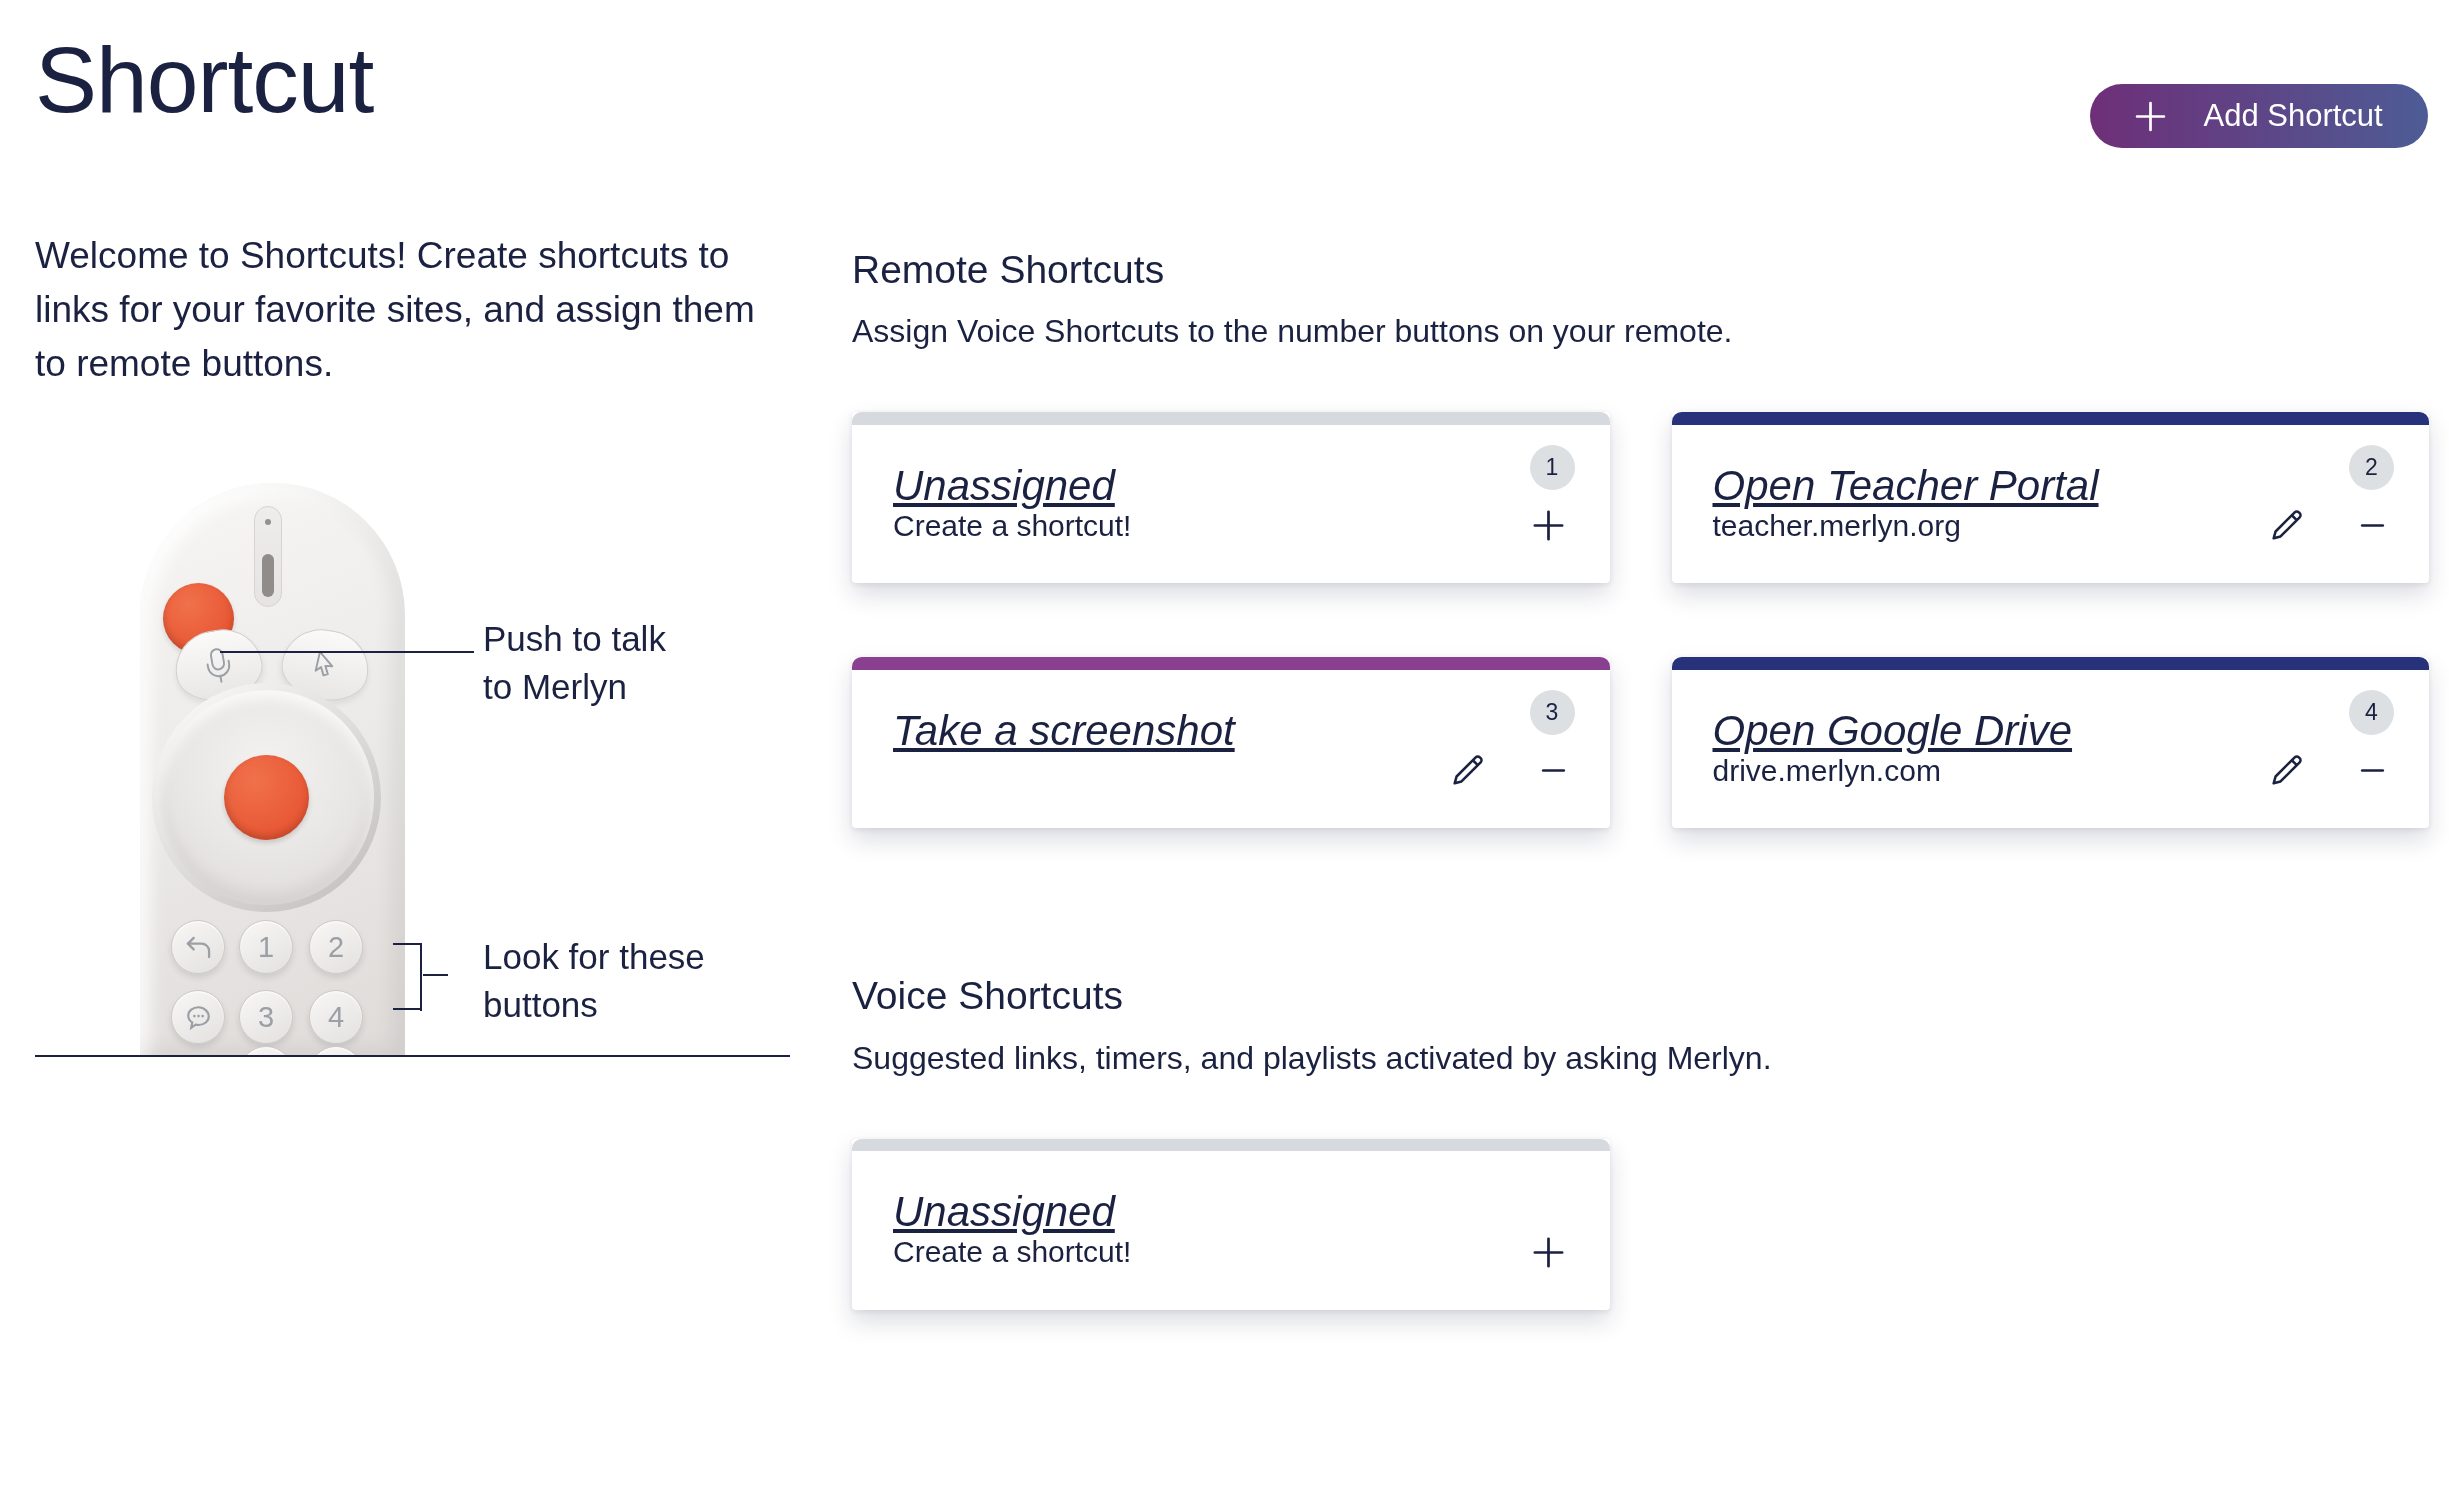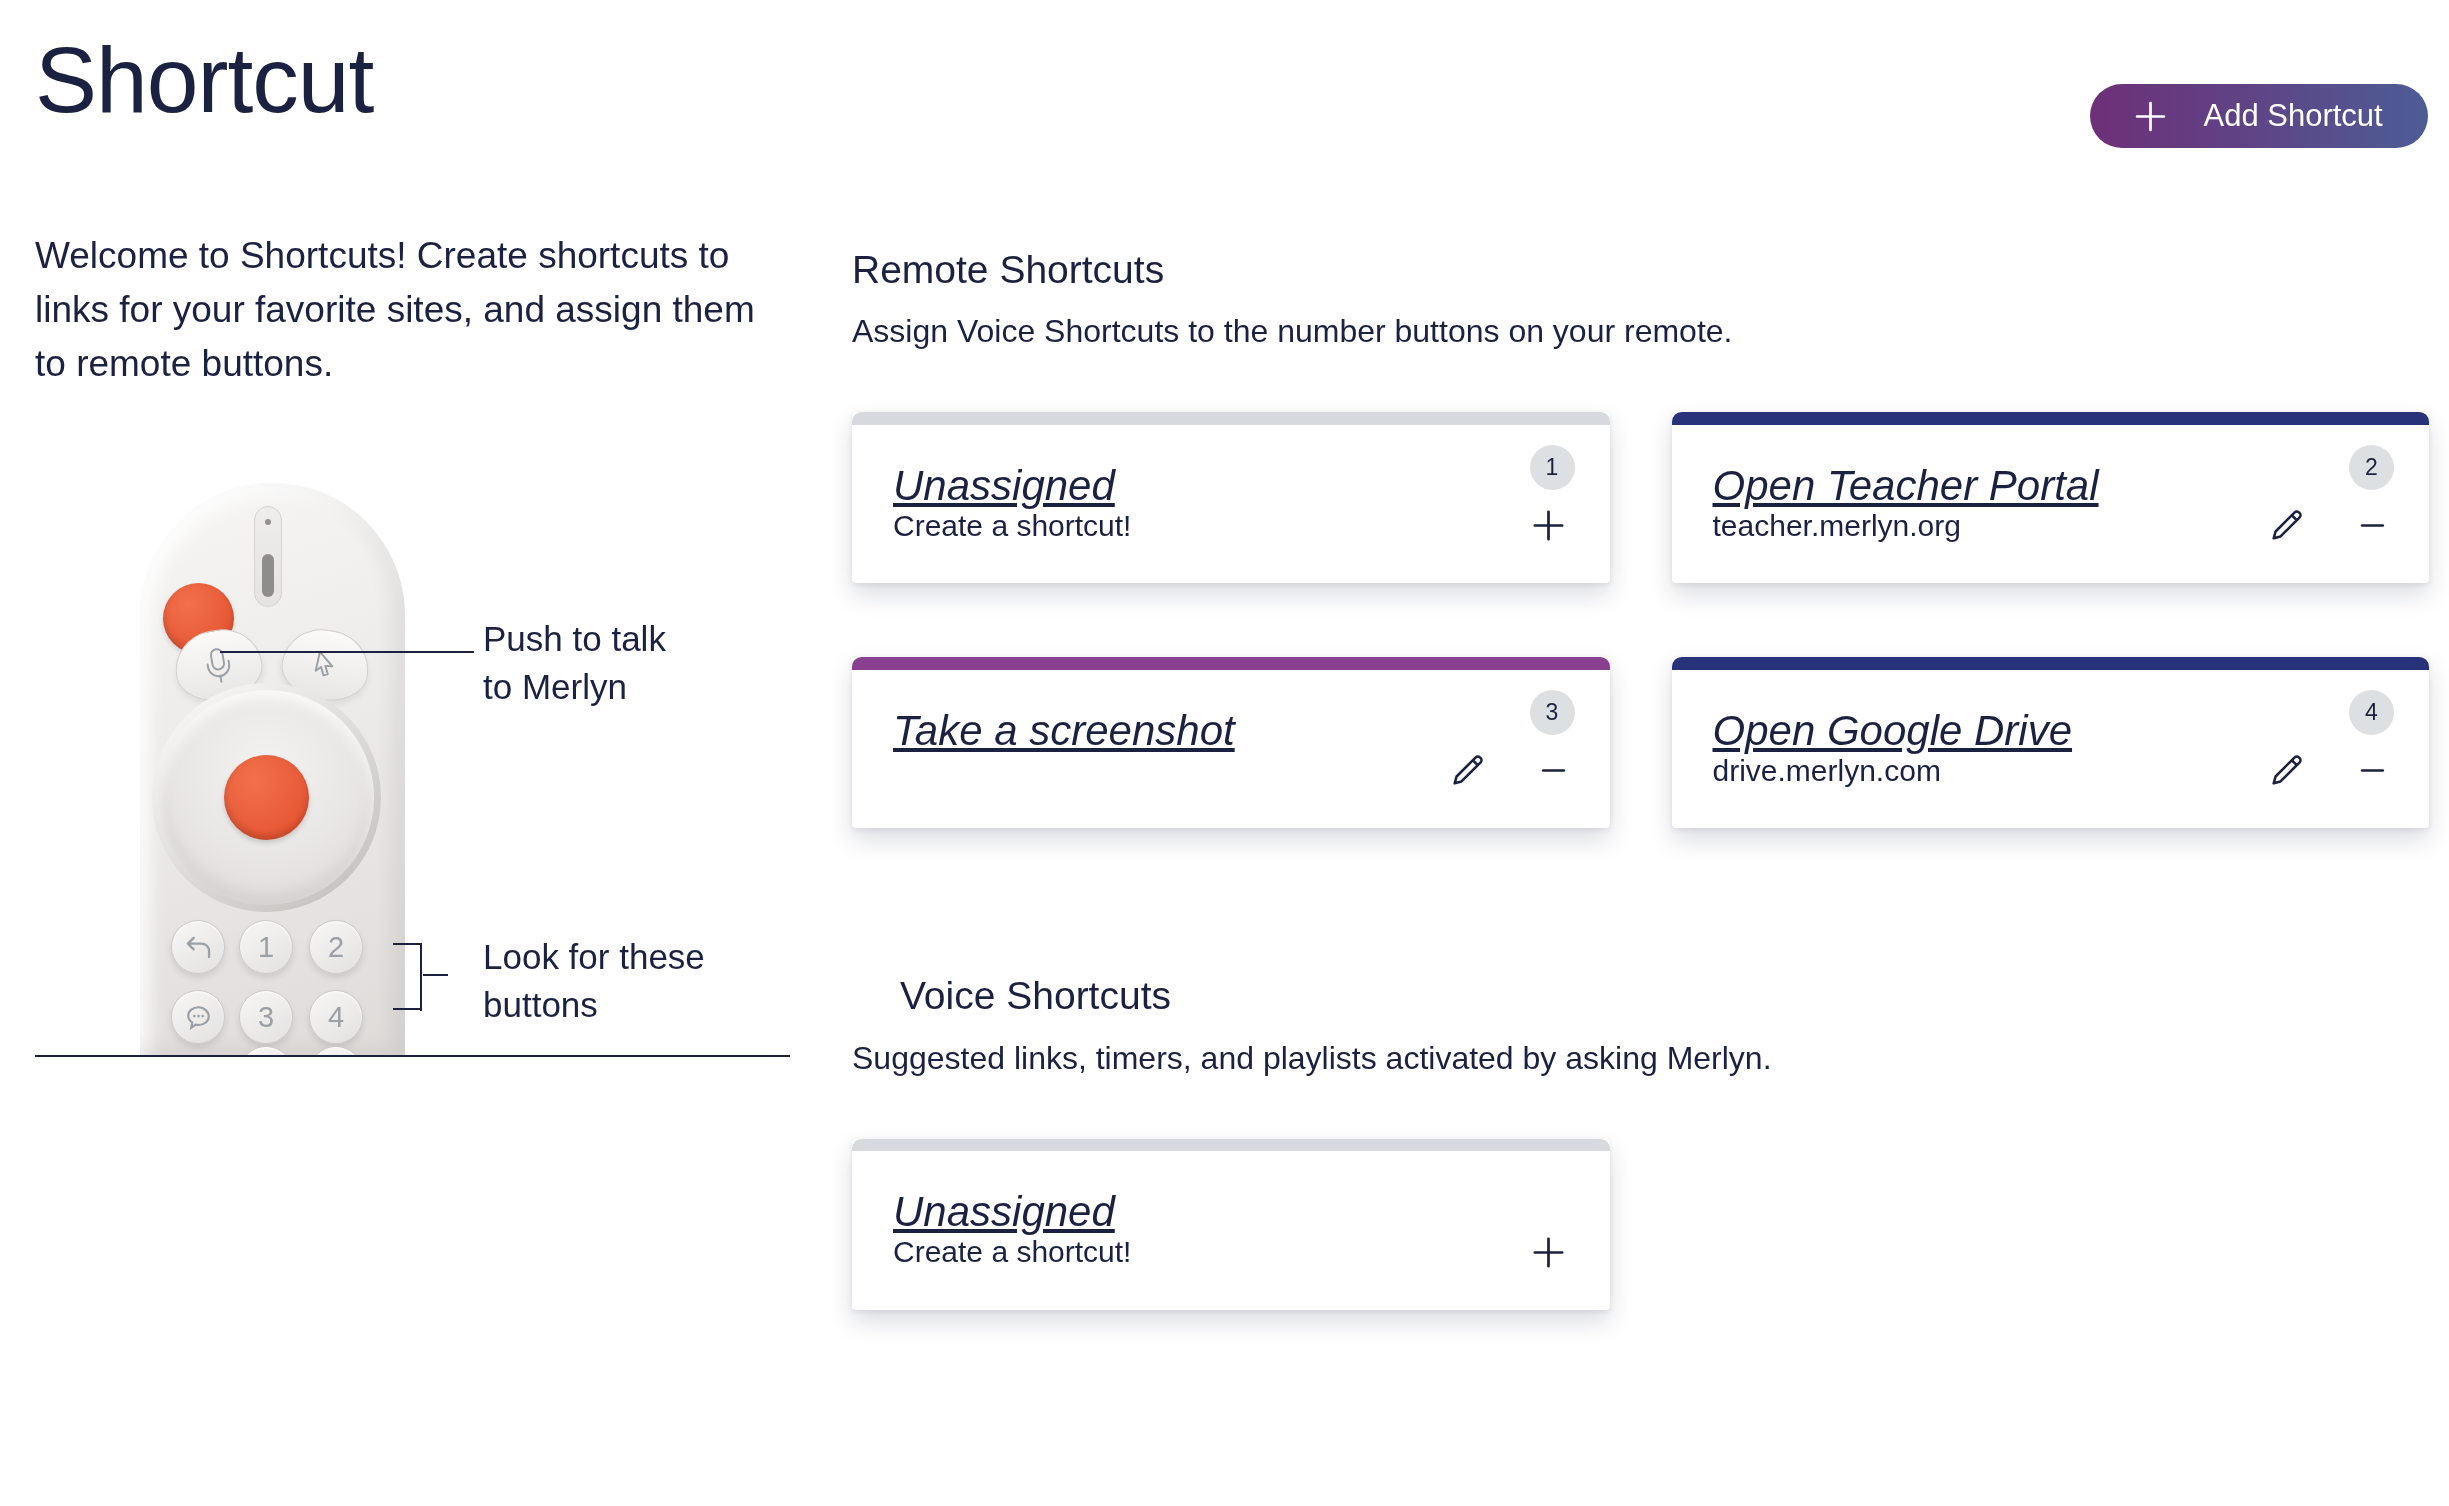--- a/index.html
+++ b/index.html
@@ -65,21 +65,21 @@
   
   .ann-text { position:absolute; font-size:35px; line-height:48px; color:#1b2140; }
   .ann-line { position:absolute; border-top:2.9px solid #1b2140; }
   .ann-vline { position:absolute; border-left:2.9px solid #1b2140; }
 
   
   .right-col { position:absolute; left:852px; top:248px; width:1577px; }
   .section-heading { font-size:39px; font-weight:400; color:#1b2140; }
   .section-subtitle { margin-top:21.3px; font-size:32px; color:#1b2140; }
   .cards-grid { margin-top:62px; display:grid; grid-template-columns:repeat(2,1fr); column-gap:62px; row-gap:74px; }
-  .voice-heading { margin-top:146px;margin-left:48px; }
+  .voice-heading { margin-top:146px; }
 
   .card { position:relative; height:171px; background:#fff; border-radius:4px;
     box-shadow:0 1.9px 5.8px rgba(23,28,58,.08), 0 11.6px 25px rgba(23,28,58,.15);text-decoration:underline; }
   .card-accent { height:12.6px; border-radius:9.7px 9.7px 0 0; background:#d6dade; }
   .card-title { margin:37px 107px 0 41px; font-size:42px; font-style:italic; font-weight:500; color:#1b2140; white-space:nowrap; }
   .card-badge { position:absolute; top:33px; right:35px; width:45px; height:45px; border-radius:50%;
     background:#dce0e3; color:#1b2140; font-size:23px; display:flex; align-items:center; justify-content:center; }
   .card-footer { position:absolute; left:41px; right:41px; bottom:33px; display:flex;
     justify-content:space-between; align-items:center; min-height:49px; }
   .card-footer-text { font-size:30px; color:#1b2140; }

